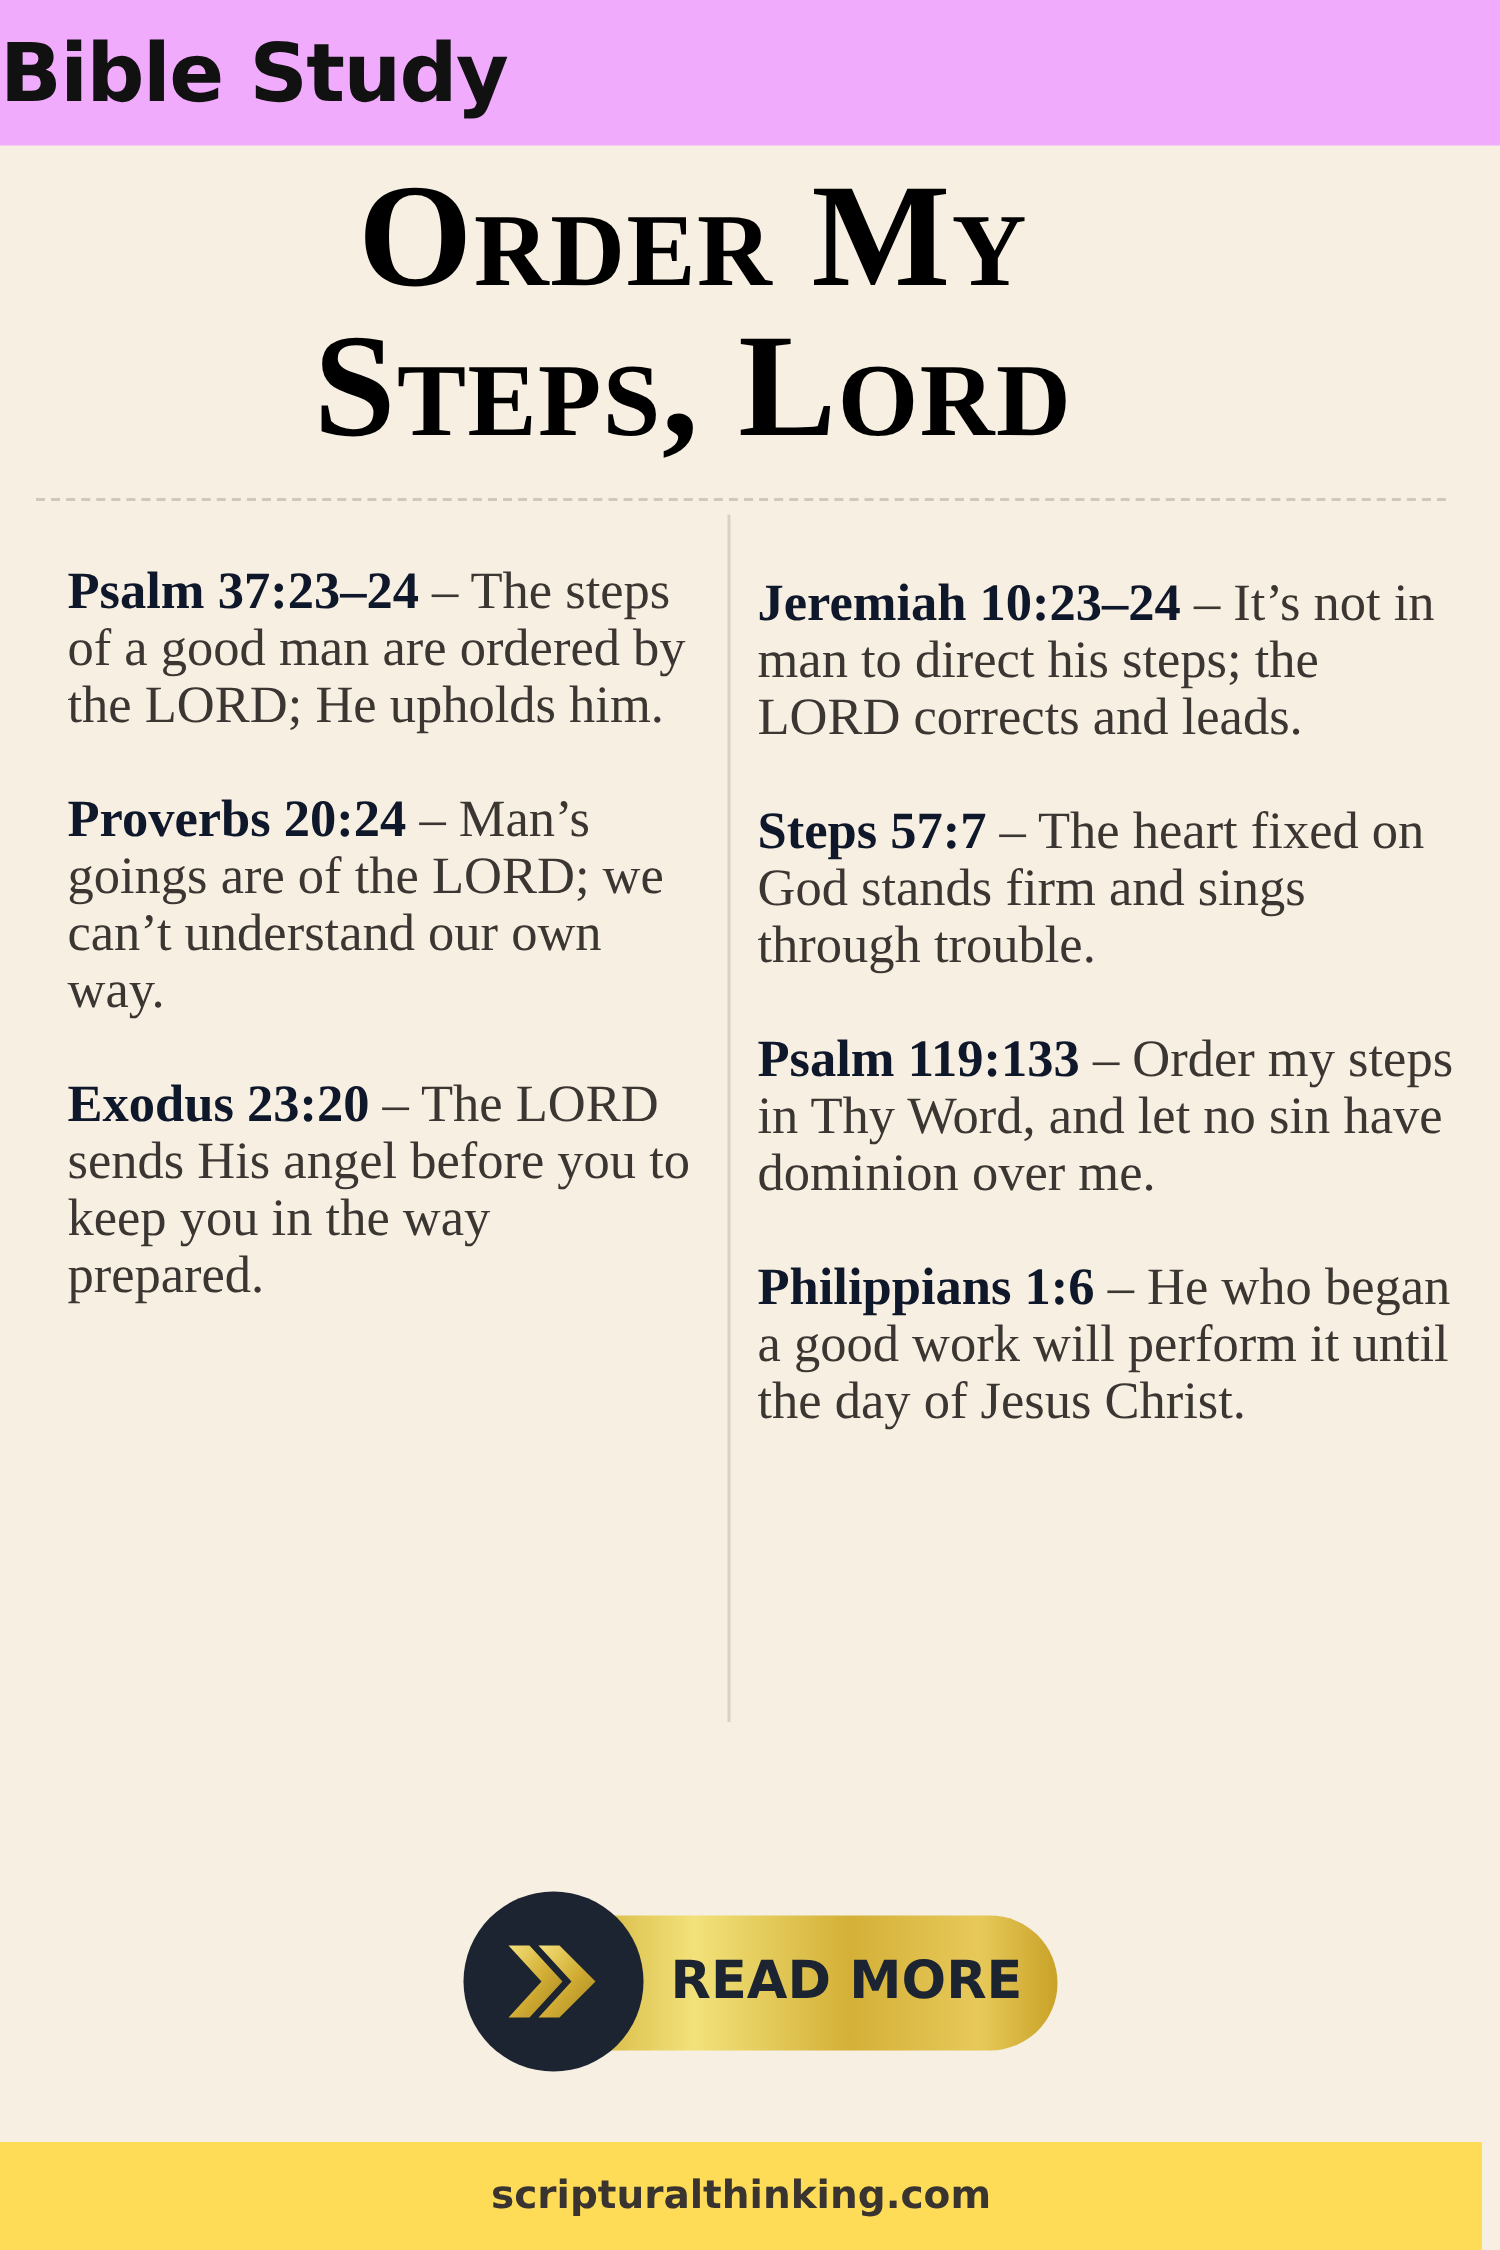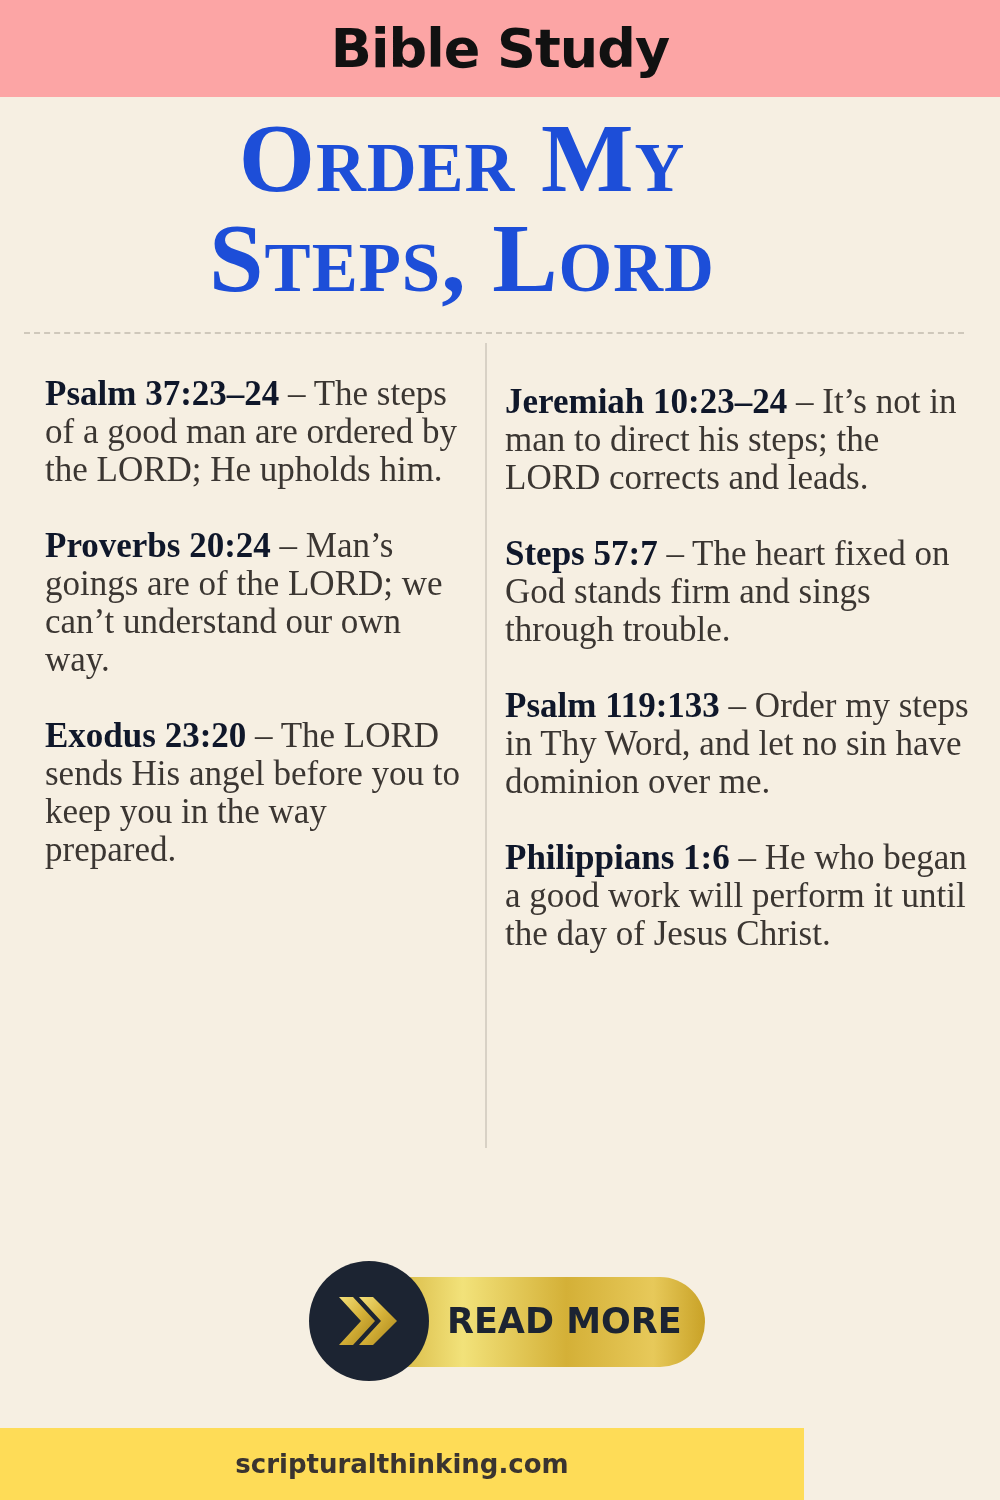--- a/index.html
+++ b/index.html
@@ -1,31 +1,31 @@
 <!DOCTYPE html>
 <html><head>
 <meta charset="utf-8">
 <style>
   html, body { margin:0; padding:0; }
   body { width:1000px; height:1500px; background:#f6efe2; position:relative; overflow:hidden; font-family:"Liberation Serif", serif; }
-  .top-bar { position:absolute; left:0; top:0; width:1000px; height:97px; background:#fca5a5; display:flex; align-items:center; justify-content:center; }
+  .top-bar { position:absolute; left:0; top:0; width:1000px; height:97px; background:#f0abfc; display:flex; align-items:center; justify-content:flex-start; }
   .top-bar span { font-family:"DejaVu Sans", sans-serif; font-weight:bold; font-size:54px; color:#111; letter-spacing:-1px; }
-  .title { position:absolute; left:0; top:108px; width:924px; text-align:center; font-family:"Liberation Serif", serif; font-weight:bold; font-variant:small-caps; font-size:98px; line-height:100px; color:#1d4ed8; letter-spacing:1px; }
+  .title { position:absolute; left:0; top:108px; width:924px; text-align:center; font-family:"Liberation Serif", serif; font-weight:bold; font-variant:small-caps; font-size:98px; line-height:100px; color:#000000; letter-spacing:1px; }
   .dash { position:absolute; left:24px; top:332px; width:940px; border-top:2px dashed #cfc8bb; }
   .vdiv { position:absolute; left:485px; top:343px; width:2px; height:805px; background:#d8d1c5; }
   .col { position:absolute; width:420px; }
   .col.left { left:45px; top:375px; }
   .col.right { left:505px; top:383px; width:465px; }
   .verse { font-size:35px; line-height:38px; color:#3b3632; margin:0 0 38px 0; }
   .verse .ref { font-weight:bold; color:#0f172a; }
   .btn { position:absolute; left:309px; top:1261px; width:400px; height:120px;text-align:right; }
   .btn .pill { position:absolute; left:50px; top:16px; width:346px; height:90px; border-radius:45px; background:linear-gradient(90deg,#c9a227 0%,#f2e27a 30%,#d4b037 60%,#e7c95a 85%,#c9a227 100%); }
   .btn .circle { position:absolute; left:0; top:0; width:120px; height:120px; border-radius:60px; background:#1c2432; display:flex; align-items:center; justify-content:center; }
   .btn .label { position:absolute; left:138px; top:40px; font-family:"DejaVu Sans", sans-serif; font-weight:bold; font-size:35px; color:#1c2432; letter-spacing:0px; }
-  .footer { position:absolute; left:0; top:1428px; width:804px; height:72px; background:#fedc57; display:flex; align-items:center; justify-content:center; }
+  .footer { position:absolute; left:0; top:1428px; width:988px; height:72px; background:#fedc57; display:flex; align-items:center; justify-content:center; }
   .footer span { font-family:"DejaVu Sans", sans-serif; font-weight:bold; font-size:26px; color:#3a3430; }
 </style>
 </head>
 <body>
 
 <div class="top-bar">
   <span>Bible Study</span>
 </div>
 
 <div class="title">

